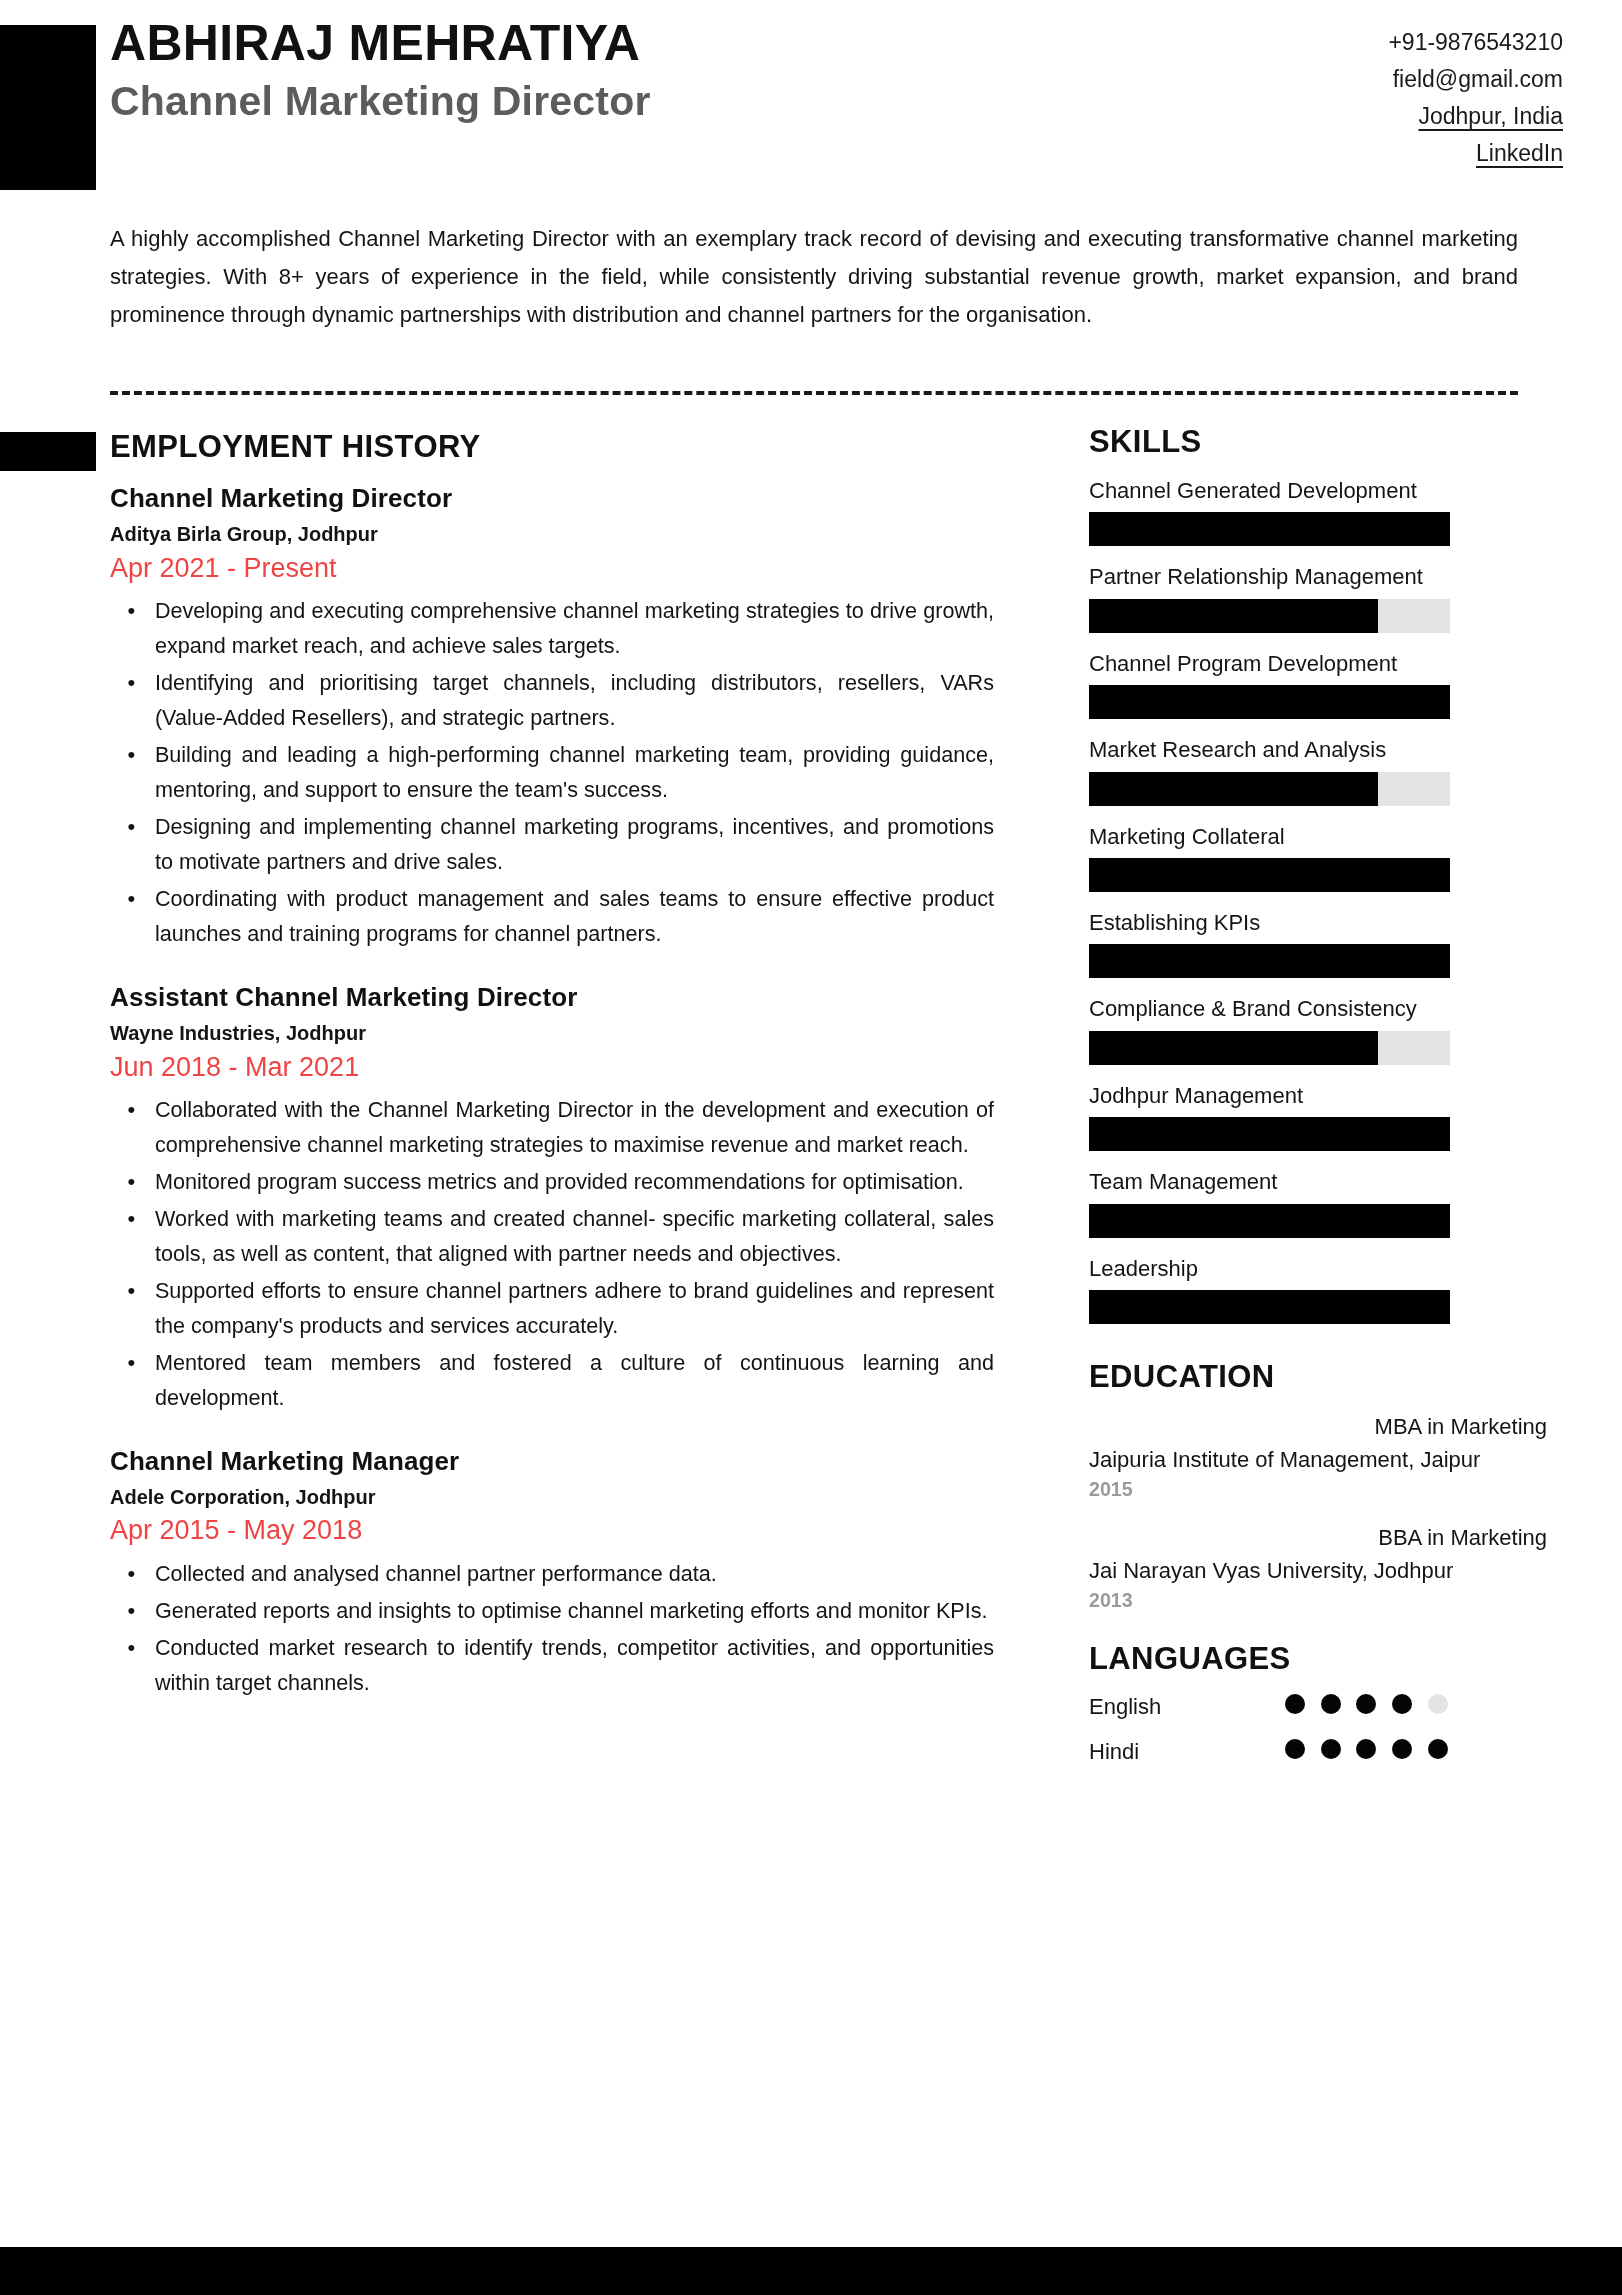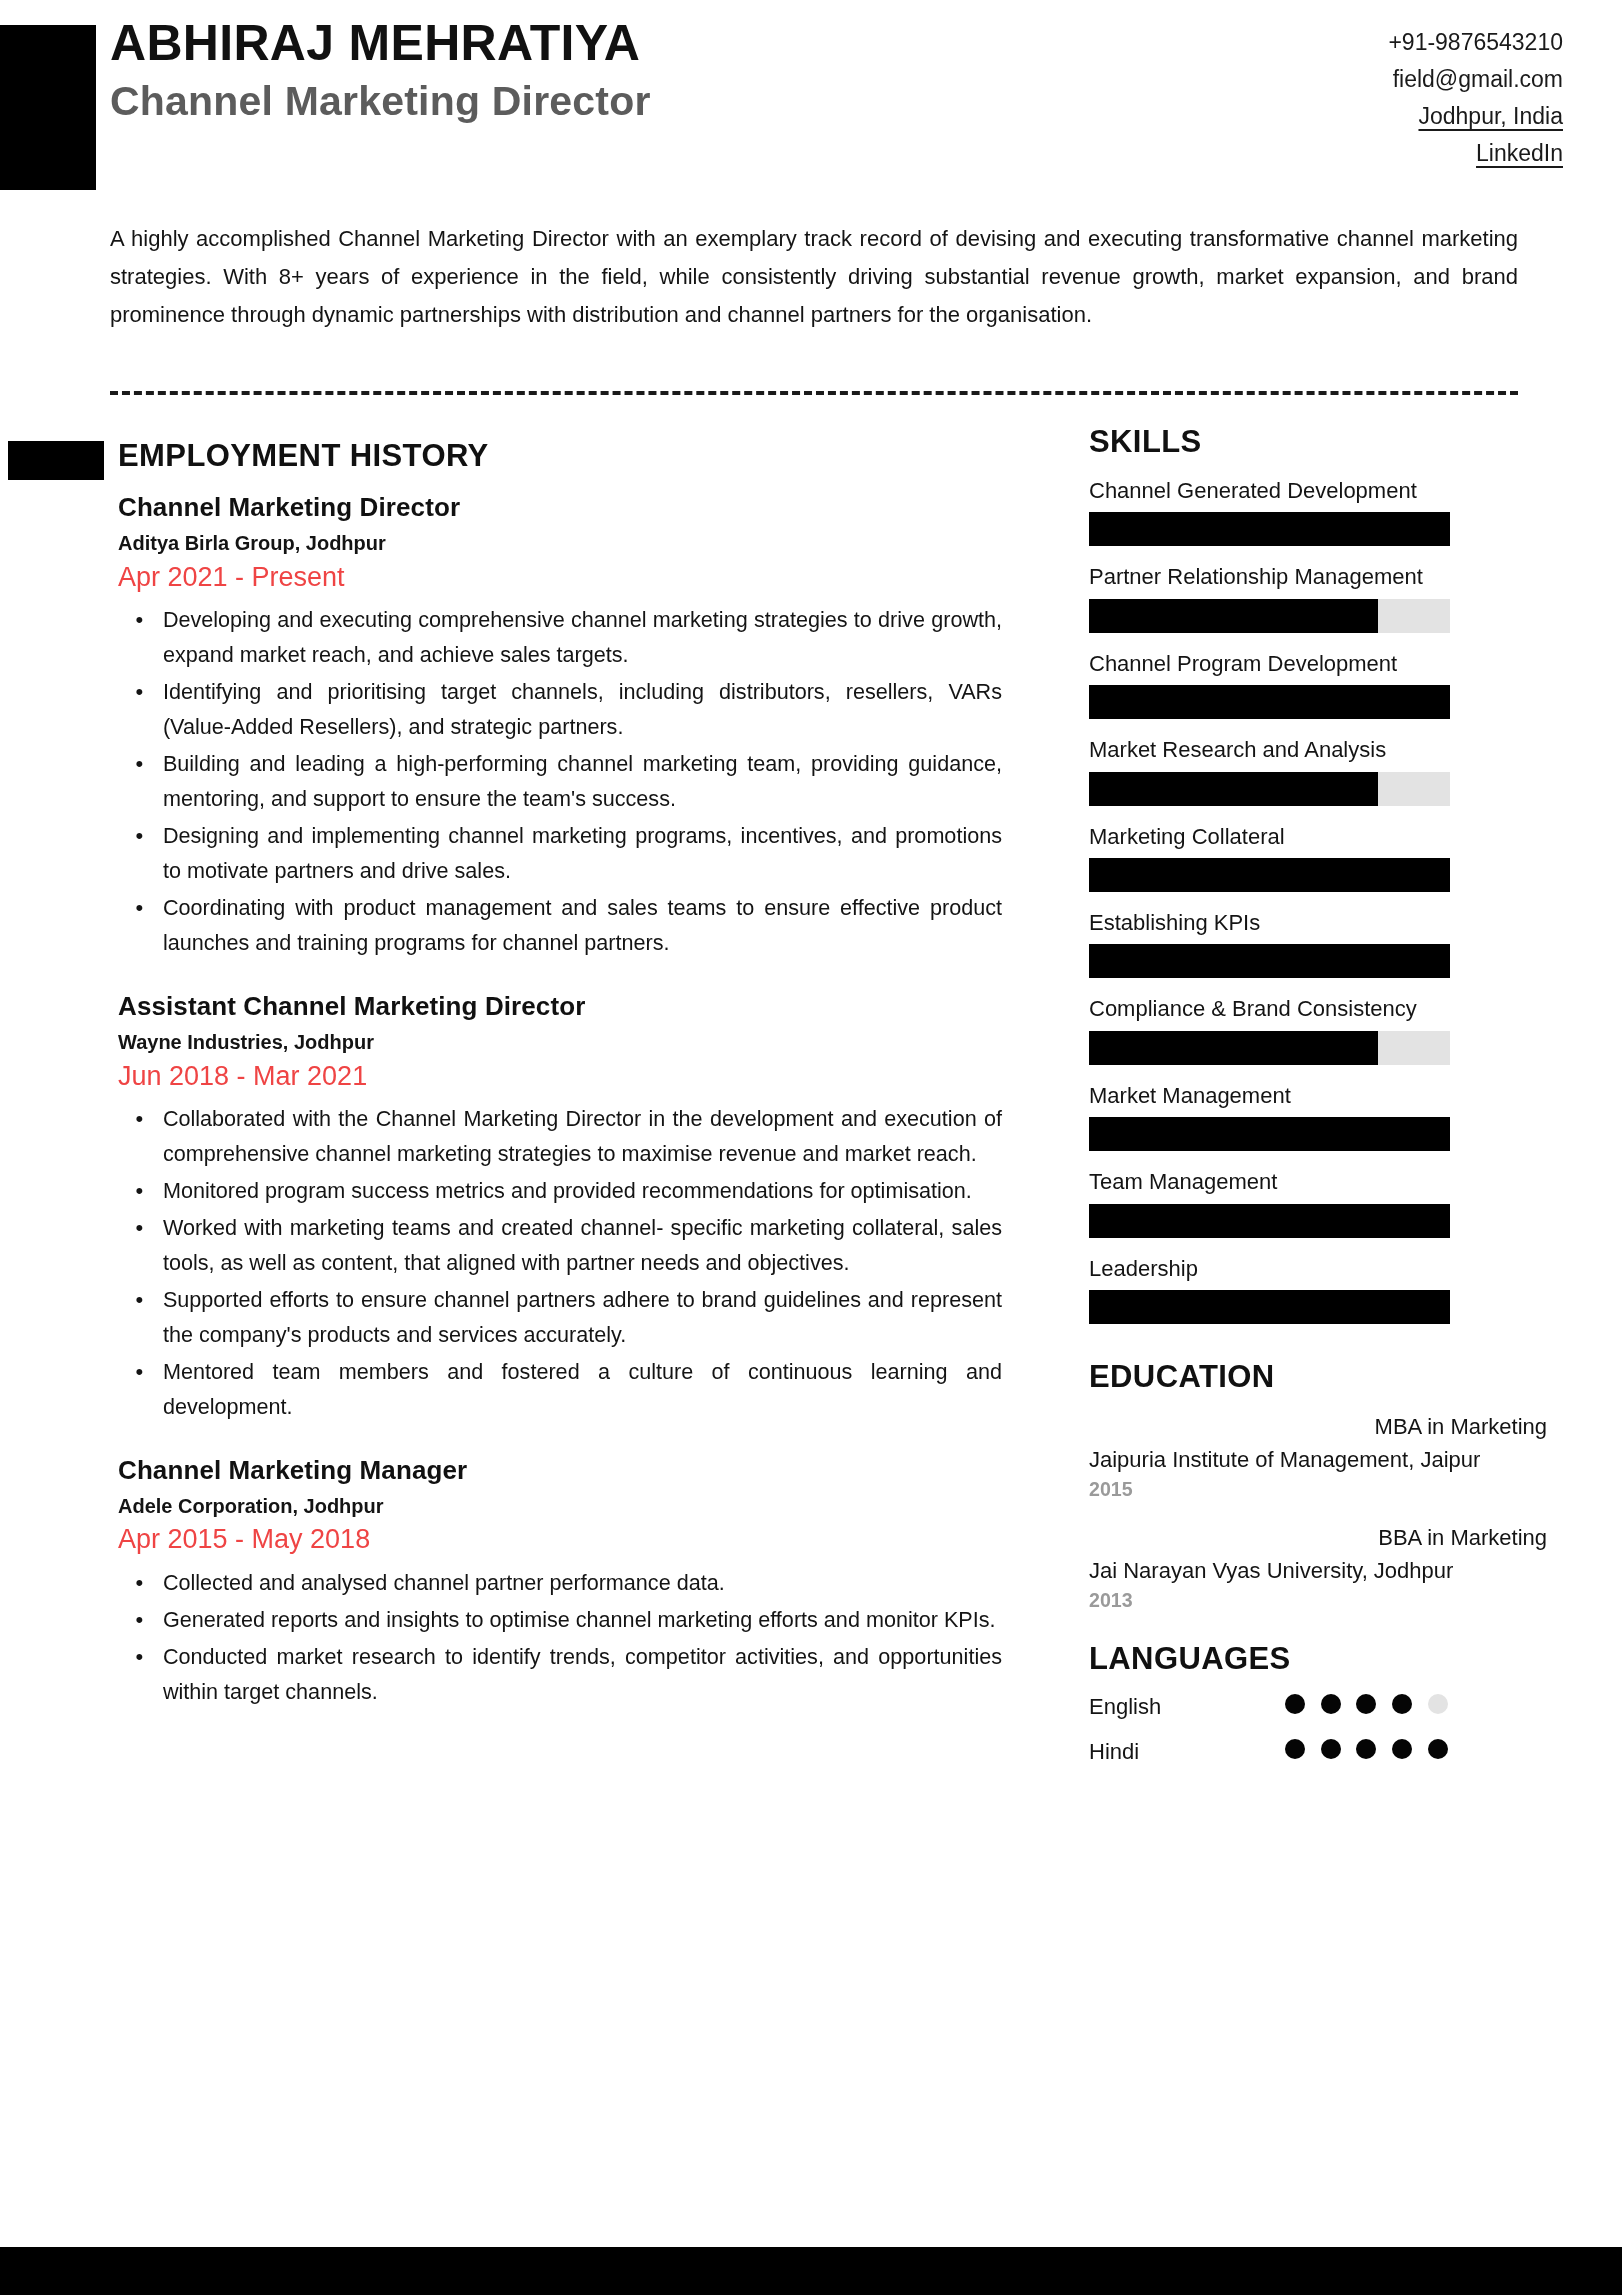--- a/index.html
+++ b/index.html
@@ -94,24 +94,23 @@
 
   
   .columns {
     position: absolute;
     top: 424px;
     left: 0;
     width: 1622px;
   }
   .col-left {
     position: absolute;
-    left: 8px;
+    left: 0;
     top: 0;
     width: 1034px;
-    margin-top: 9px;
   }
   .col-right {
     position: absolute;
     left: 1089px;
     top: 0;
     width: 458px;
   }
 
   
   .section-title-wrap {
@@ -379,21 +378,21 @@
             <div class="skill-fill" style="width: 100%;"></div>
           </div>
         </div>
         <div class="skill">
           <div class="skill-name">Compliance &amp; Brand Consistency</div>
           <div class="skill-track">
             <div class="skill-fill" style="width: 80%;"></div>
           </div>
         </div>
         <div class="skill">
-          <div class="skill-name">Market Management</div>
+          <div class="skill-name">Jodhpur Management</div>
           <div class="skill-track">
             <div class="skill-fill" style="width: 100%;"></div>
           </div>
         </div>
         <div class="skill">
           <div class="skill-name">Team Management</div>
           <div class="skill-track">
             <div class="skill-fill" style="width: 100%;"></div>
           </div>
         </div>

